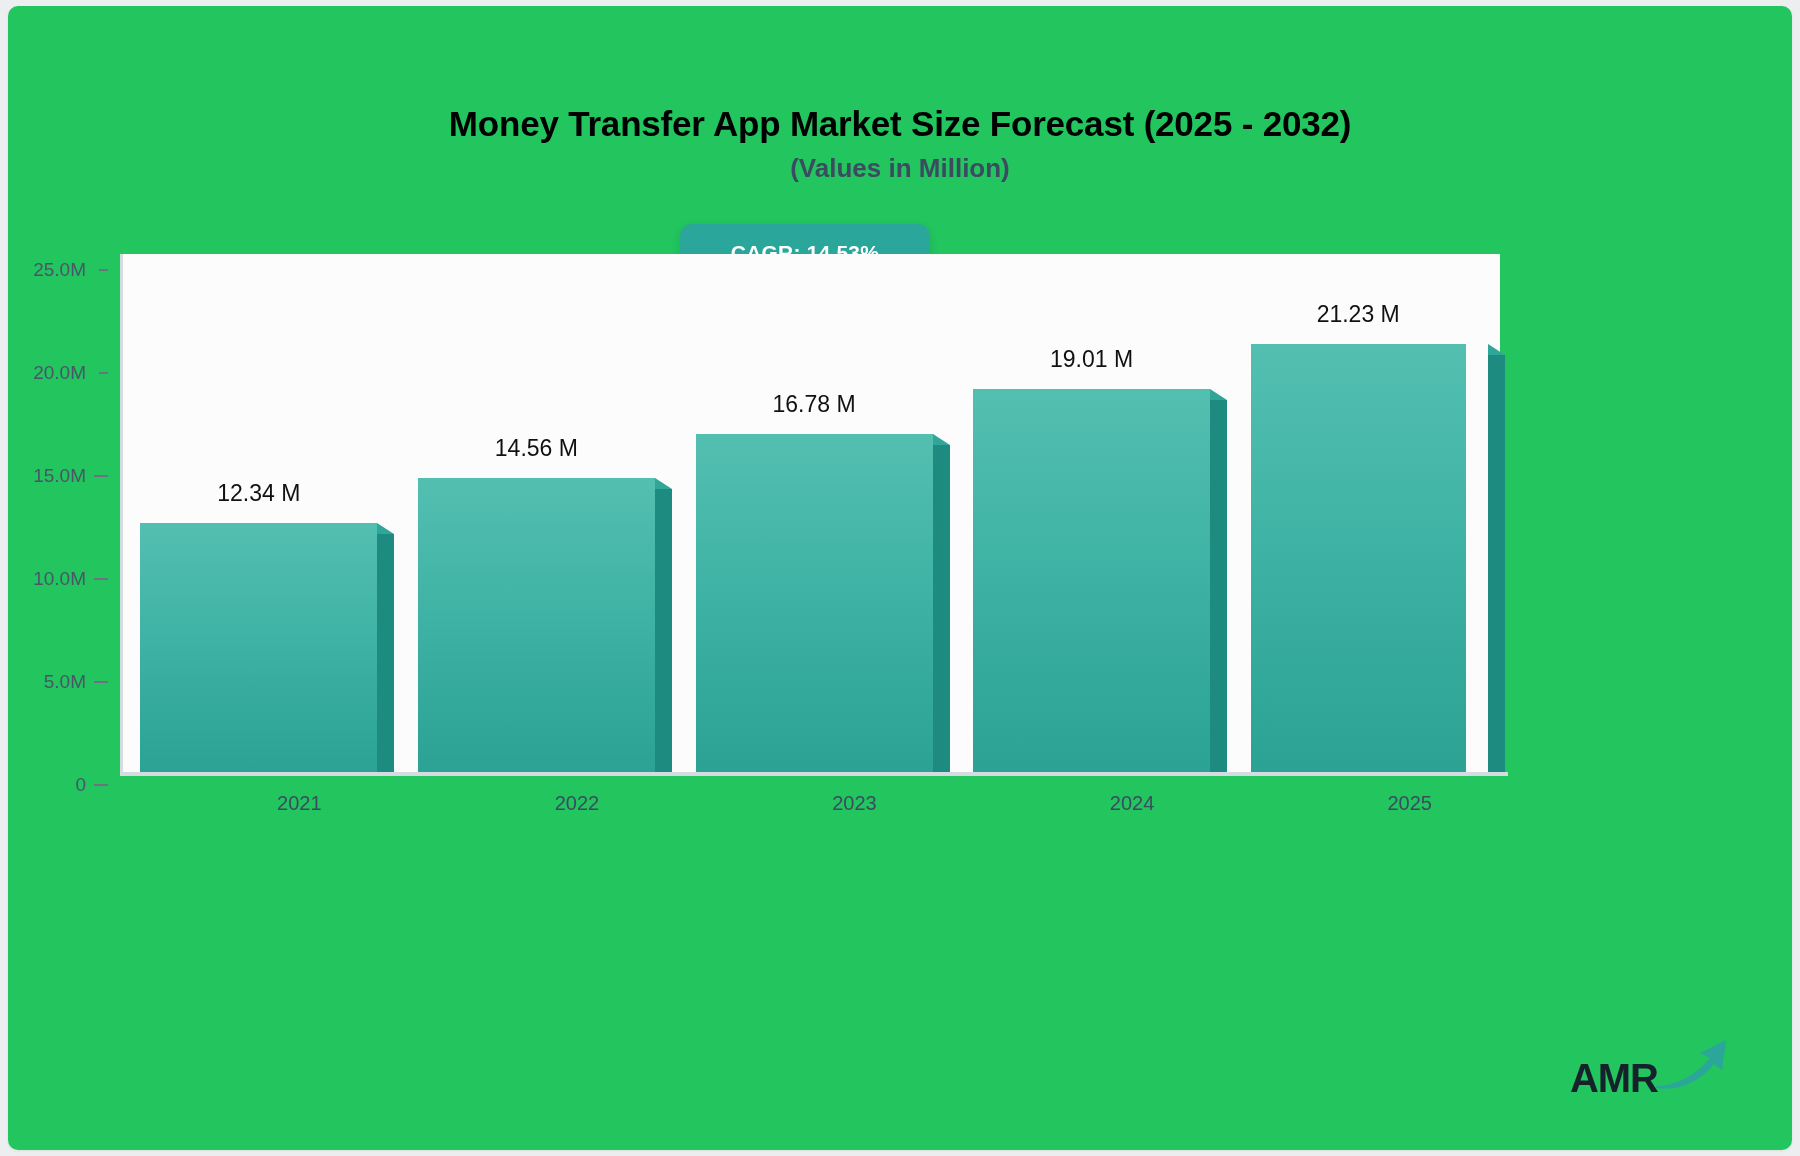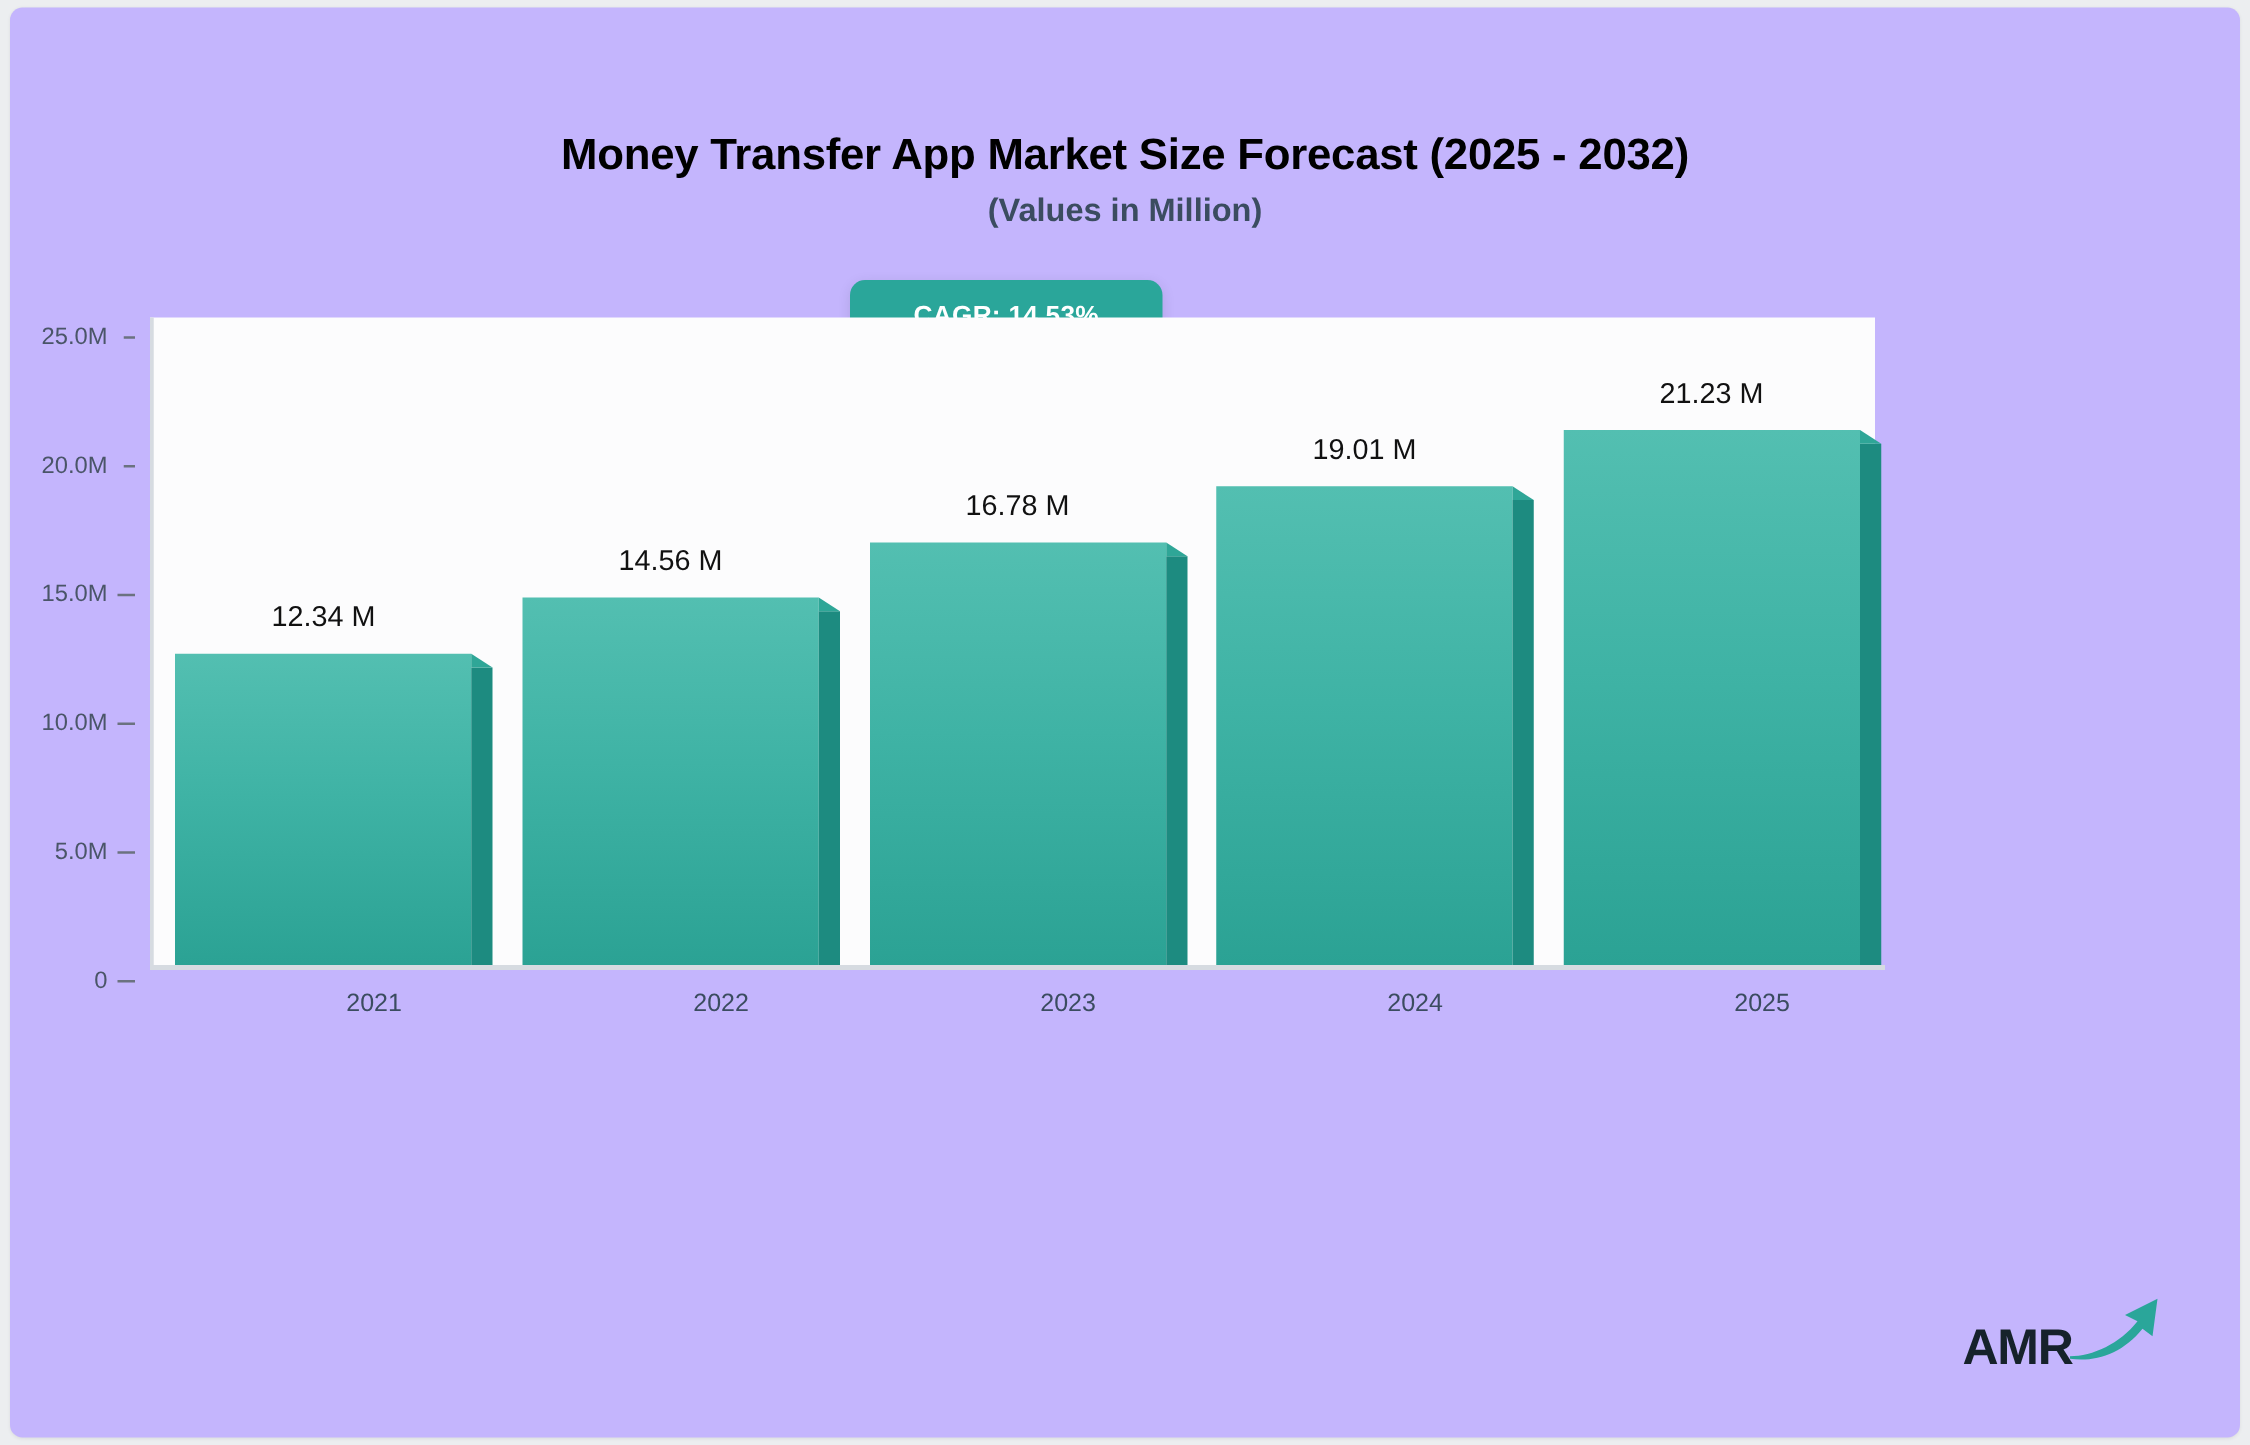--- a/index.html
+++ b/index.html
@@ -14,21 +14,21 @@
     height: 1156px;
     background: #eceef0;
     overflow: hidden;
   }
   .card {
     position: absolute;
     left: 8px;
     top: 6px;
     width: 1784px;
     height: 1144px;
-    background: #c4b5fd;
+    background: #22c55e;
     border-radius: 10px;
     box-shadow: 0 1px 3px rgba(0,0,0,0.07);
     overflow: hidden;
   }
 
   
   .chart-title {
     position: absolute;
     left: 0;
     top: 98px;
@@ -241,21 +241,21 @@
           <div class="bar-side" style="left: 237px; height: 327.285px; bottom: 2px;"></div>
           <div class="bar-top" style="left: 237px; bottom: 329.285px; border-bottom: 11px solid rgb(47, 166, 151); border-right: 17px solid transparent;"></div>
           <div class="bar-label" style="bottom: 356.285px;">16.78 M</div>
         </div>
         <div class="bar-group" style="left: 853.1px; width: 237px;">
           <div class="bar-face" style="height: 383.242px; bottom: 2px;"></div>
           <div class="bar-side" style="left: 237px; height: 372.242px; bottom: 2px;"></div>
           <div class="bar-top" style="left: 237px; bottom: 374.242px; border-bottom: 11px solid rgb(47, 166, 151); border-right: 17px solid transparent;"></div>
           <div class="bar-label" style="bottom: 401.242px;">19.01 M</div>
         </div>
-        <div class="bar-group" style="left: 1130.7px; width: 237px;">
+        <div class="bar-group" style="left: 1130.7px; width: 215px;">
           <div class="bar-face" style="height: 427.997px; bottom: 2px;"></div>
           <div class="bar-side" style="left: 237px; height: 416.997px; bottom: 2px;"></div>
           <div class="bar-top" style="left: 237px; bottom: 418.997px; border-bottom: 11px solid rgb(47, 166, 151); border-right: 17px solid transparent;"></div>
           <div class="bar-label" style="bottom: 445.997px;">21.23 M</div>
         </div>
       </div>
 
     <div class="x-labels" id="x-labels">
         <div class="x-tick" style="left: 147.3px;">2021</div>
         <div class="x-tick" style="left: 424.9px;">2022</div>

